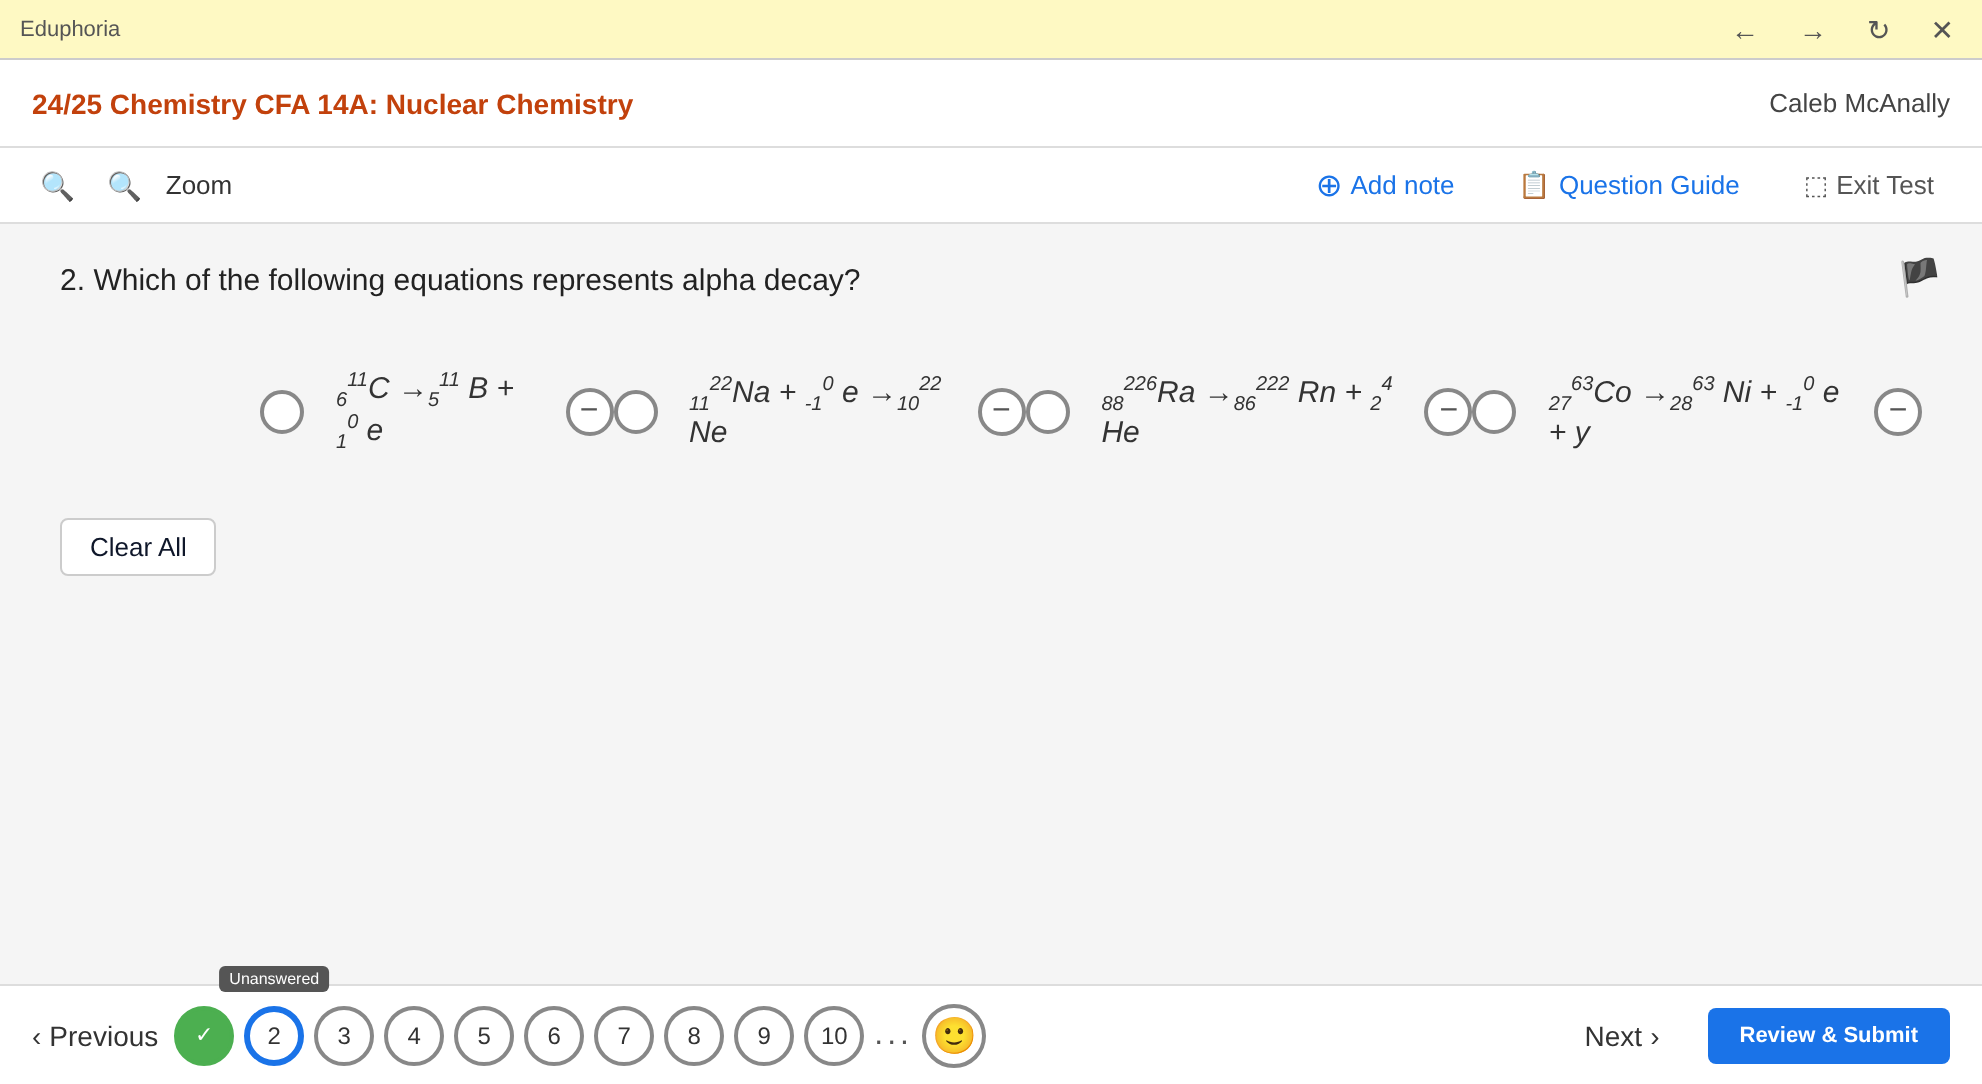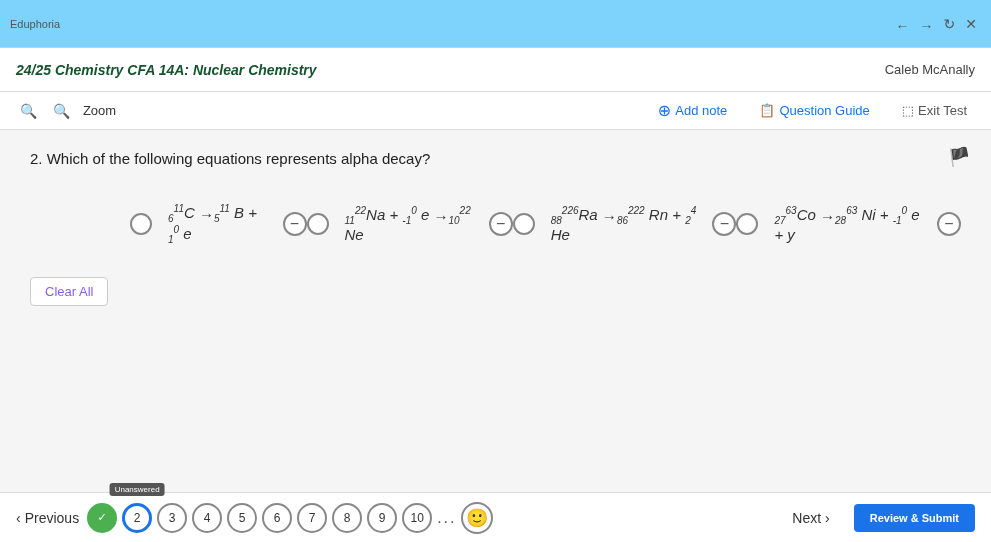--- a/index.html
+++ b/index.html
@@ -7,26 +7,26 @@
       font-family: Arial, sans-serif;
       background: #f0f0f0;
       width: 991px;
       height: 542px;
       overflow: hidden;
       position: relative;
     }
 
     
     .browser-bar {
-      background: #7dd3fc;
-      height: 48px;
+      background: #fef9c3;
+      height: 30px;
       display: flex;
       align-items: center;
       padding: 0 10px;
-      gap: 2px;
+      gap: 12px;
       border-bottom: 1px solid #ccc;
     }
     .browser-title {
       font-size: 11px;
       color: #555;
       margin-right: auto;
     }
     .nav-btn {
       background: none;
       border: none;
@@ -42,22 +42,21 @@
       height: 44px;
       display: flex;
       align-items: center;
       padding: 0 16px;
       border-bottom: 1px solid #ddd;
       justify-content: space-between;
     }
     .header-left {
       font-size: 14px;
       font-weight: 600;
-      color: #14532d;
-      font-style: italic;
+      color: #c2410c;
     }
     .header-right {
       font-size: 13px;
       color: #444;
     }
 
     
     .toolbar {
       background: white;
       height: 38px;
@@ -172,21 +171,21 @@
     }
 
     .clear-all-btn {
       margin-top: 20px;
       margin-left: 0;
       background: white;
       border: 1px solid #ccc;
       border-radius: 4px;
       padding: 6px 14px;
       font-size: 13px;
-      color: #8b5cf6;
+      color: #0f172a;
       cursor: pointer;
       display: inline-block;
     }
 
     
     .bottom-nav {
       background: white;
       height: 50px;
       border-top: 1px solid #ddd;
       display: flex;

